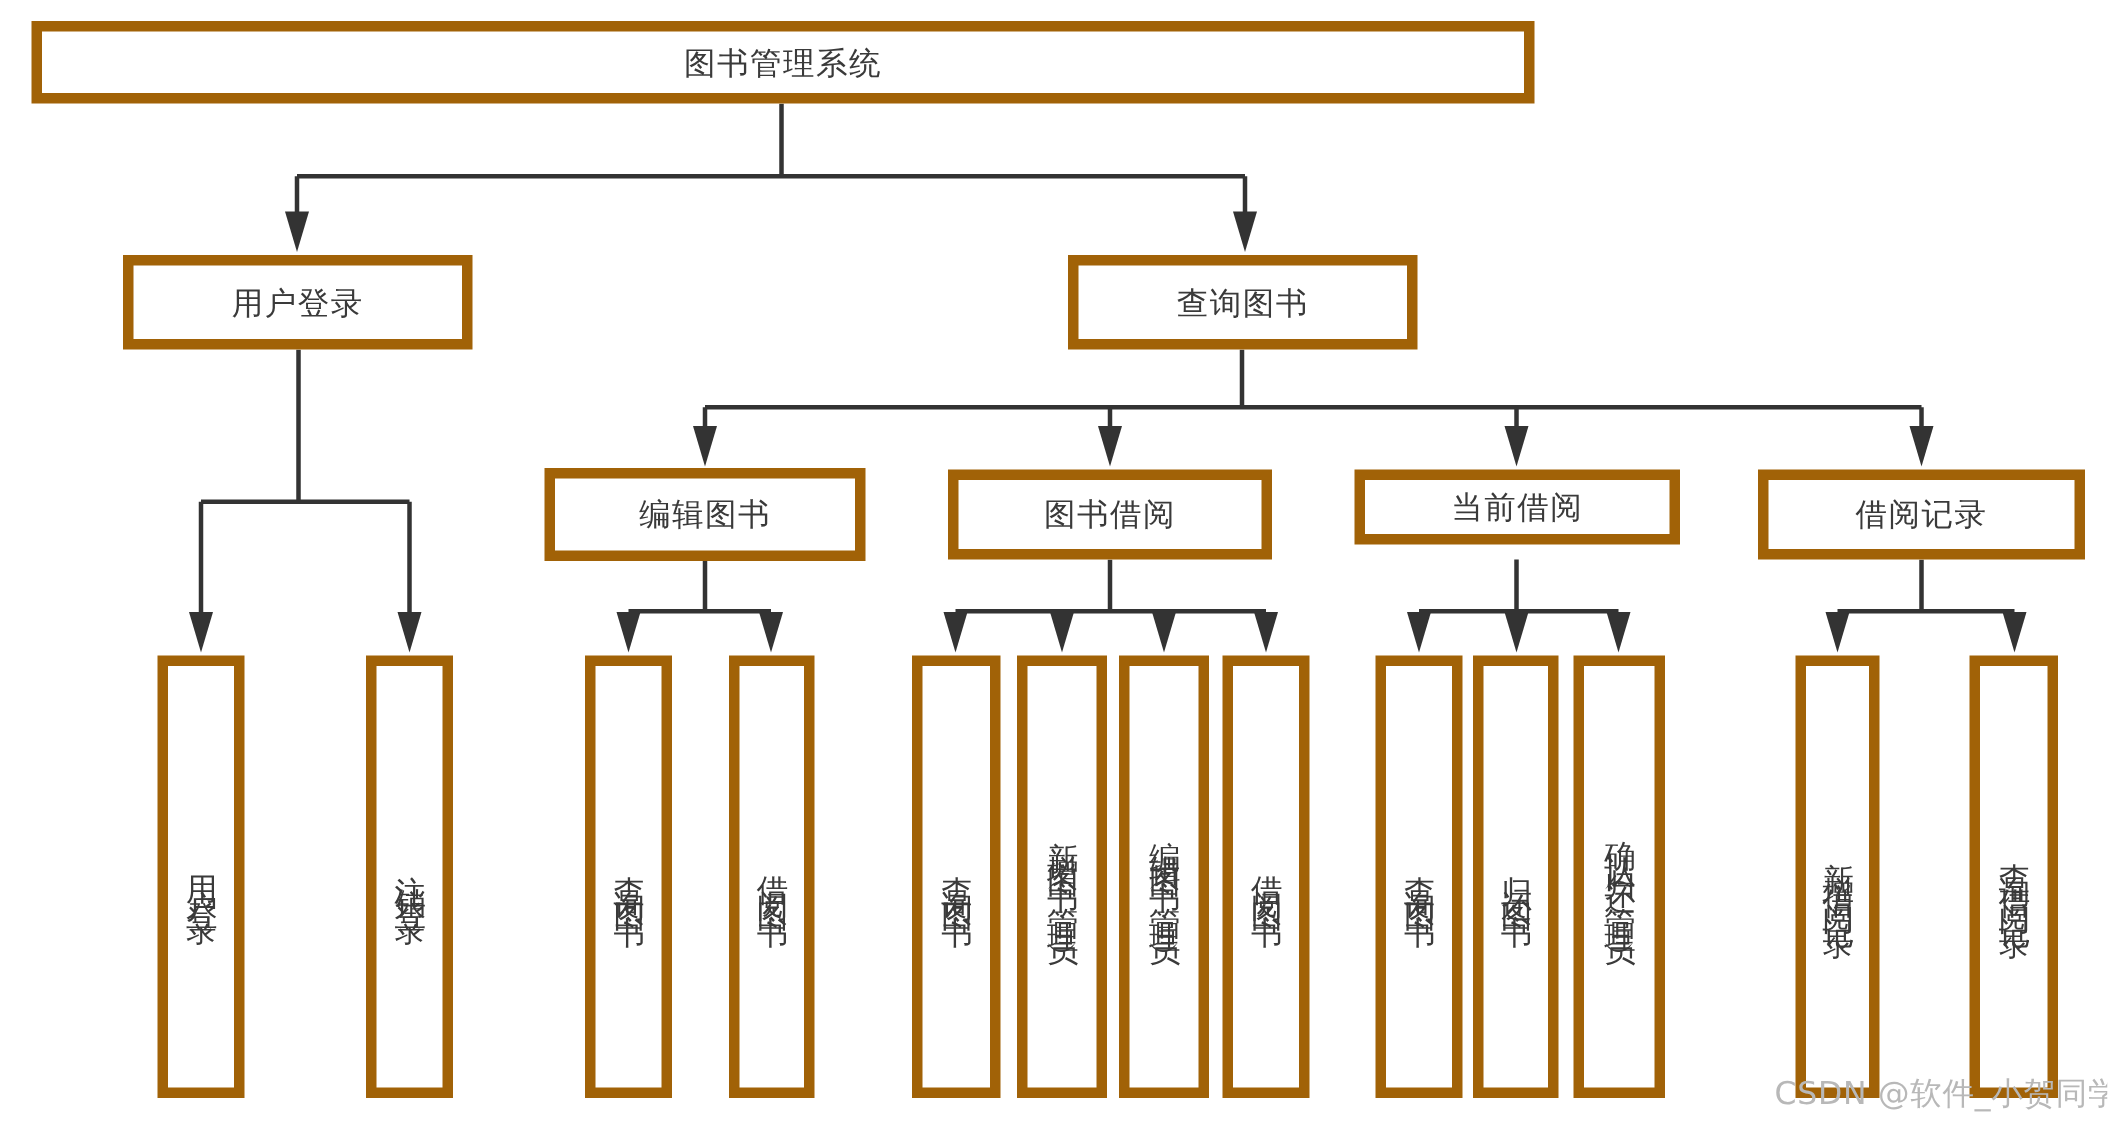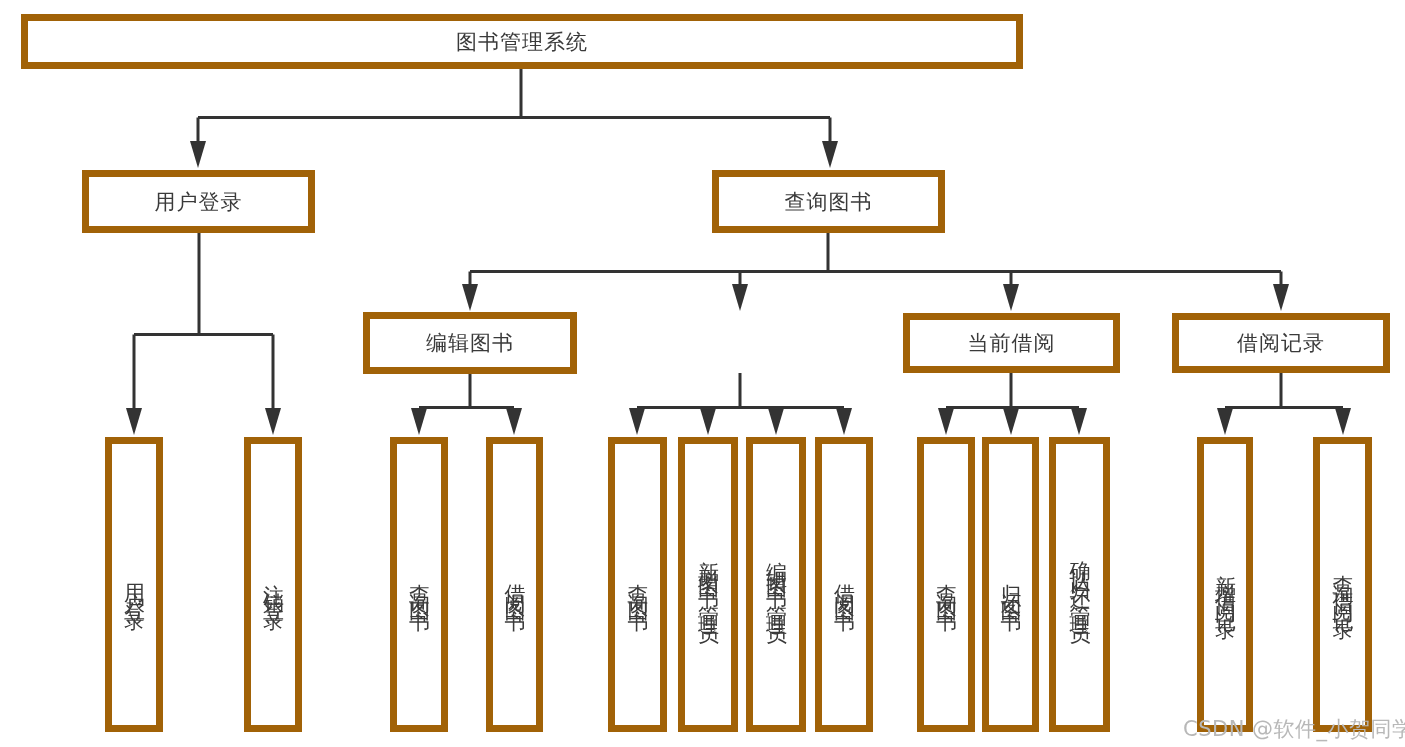--- a/index.html
+++ b/index.html
@@ -113,21 +113,24 @@
   <div class="node h-node" style="left:82px; top:170px; width:233px; height:63px;">
     <span>用户登录</span>
   </div>
   <div class="node h-node" style="left:712px; top:170px; width:233px; height:63px;">
     <span>查询图书</span>
   </div>
 
   <div class="node h-node" style="left:363px; top:312px; width:214px; height:62px;">
     <span>编辑图书</span>
   </div>
-  <div class="node h-node" style="left:903px; top:313px; width:217px; height:60px;">
+  <div class="node h-node" style="left:632px; top:313px; width:216px; height:60px;">
+    <span>图书借阅</span>
+  </div>
+  <div class="node h-node" style="left:903px; top:313px; width:217px; height:50px;">
     <span>当前借阅</span>
   </div>
   <div class="node h-node" style="left:1172px; top:313px; width:218px; height:60px;">
     <span>借阅记录</span>
   </div>
 
   <div class="node v-node" style="left:105px; top:437px; width:58px; height:295px;">
     <span>用户登录</span>
   </div>
   <div class="node v-node" style="left:244px; top:437px; width:58px; height:295px;">

